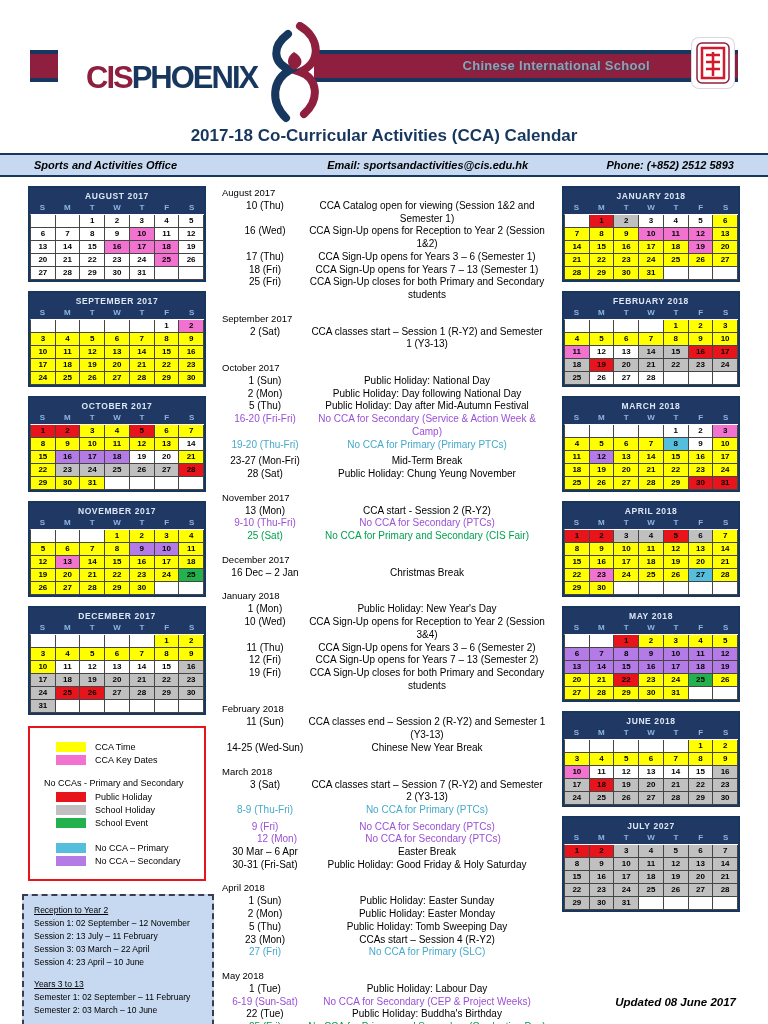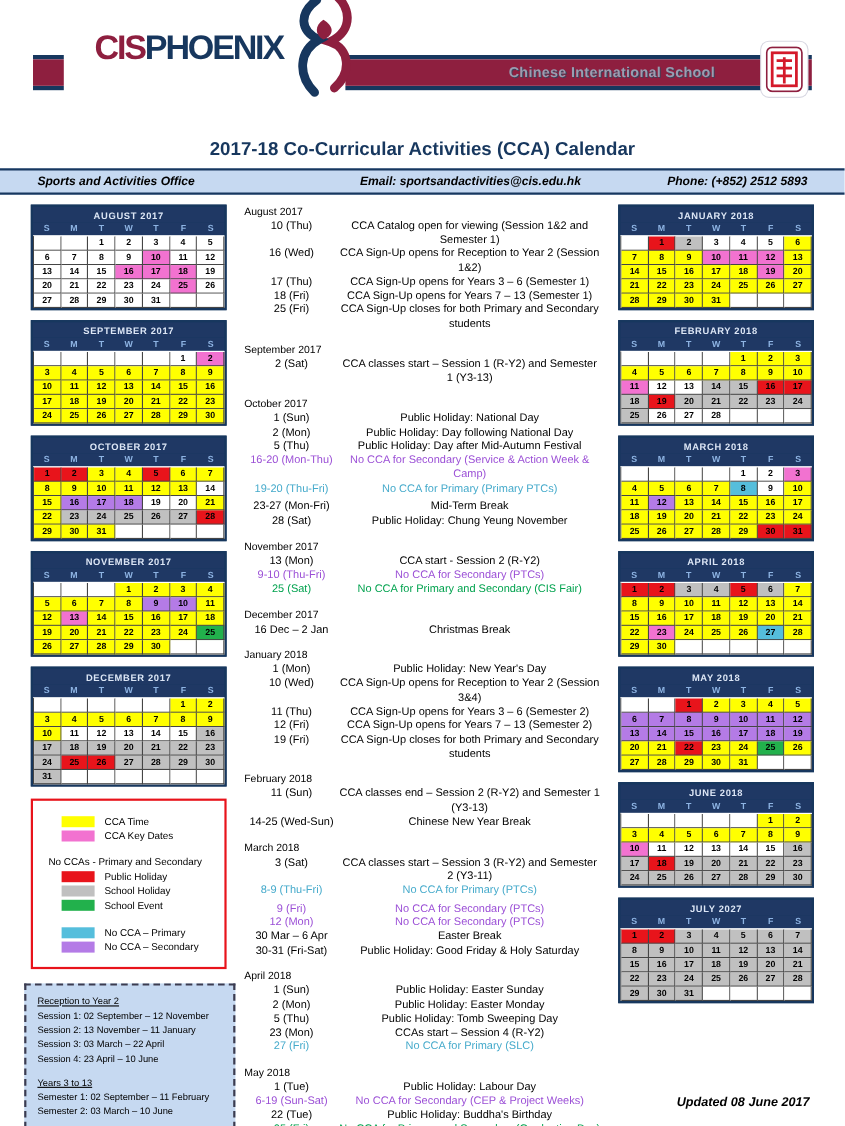--- a/index.html
+++ b/index.html
@@ -9,21 +9,21 @@
   
   .hdr{position:relative;height:104px;padding-top:18px;}
   .band{position:absolute;left:30px;right:30px;top:50px;}
   .stripe{height:4px;background:#17375E;}
   .maroon-band{height:24px;background:#8E1F3F;position:relative;}
   .school-name{position:absolute;right:88px;top:4px;font-size:13px;font-weight:bold;
                color:#9A9DB1;text-shadow:1px 1px 0 #3f4159;letter-spacing:.3px;white-space:nowrap;}
   .crest{position:absolute;right:34px;top:38px;width:42px;height:50px;background:#fff;
          border-radius:7px;display:flex;align-items:center;justify-content:center;
          box-shadow:0 0 0 1px #d8d8e2;z-index:3;}
-  .logo{position:absolute;left:58px;top:4px;width:228px;height:80px;background:#fff;
+  .logo{position:absolute;left:58px;top:38px;width:228px;height:80px;background:#fff;
         display:flex;align-items:center;justify-content:flex-start;padding-left:28px;z-index:2;}
   .logo-text{font-size:31px;font-weight:bold;letter-spacing:-2px;font-stretch:condensed;}
   .logo-cis{color:#8E1F3F;}
   .logo-phx{color:#17375E;}
   .phoenix{position:absolute;right:-18px;top:-16px;}
 
   
   .title{text-align:center;color:#17375E;font-size:17px;font-weight:bold;margin:4px 0 7px;}
   .info{height:20px;background:#C6D9F1;border-top:2px solid #17375E;border-bottom:2px solid #17375E;
         display:flex;align-items:center;font-size:11px;font-weight:bold;font-style:italic;color:#000;}
@@ -407,21 +407,21 @@
             <div class="lg-row">
               <div class="lg-sw" style="background: rgb(180, 123, 230);"></div>
               <div class="lg-label">No CCA – Secondary</div>
             </div>
           </div>
       </div>
 
       <div class="sessions">
           <div class="sess-title">Reception to Year 2</div>
           <div class="sess-line">Session 1:  02 September  – 12 November</div>
-          <div class="sess-line">Session 2: 13 November – 11 January</div>
+          <div class="sess-line">Session 2: 13 July – 11 February</div>
           <div class="sess-line">Session 3: 03 March – 22 April</div>
           <div class="sess-line">Session 4: 23 April – 10 June</div>
           <div class="sess-title">Years 3 to 13</div>
           <div class="sess-line">Semester 1: 02 September – 11 February</div>
           <div class="sess-line">Semester 2: 03 March – 10 June</div>
         </div>
     </div>
 
     <div class="col center">
         <div class="ev-group">
@@ -462,21 +462,21 @@
           </div>
           <div class="ev-row">
             <div class="ev-date" style="color: rgb(0, 0, 0);">2 (Mon)</div>
             <div class="ev-text" style="color: rgb(0, 0, 0);">Public Holiday: Day following National Day</div>
           </div>
           <div class="ev-row">
             <div class="ev-date" style="color: rgb(0, 0, 0);">5 (Thu)</div>
             <div class="ev-text" style="color: rgb(0, 0, 0);">Public Holiday: Day after Mid-Autumn Festival</div>
           </div>
           <div class="ev-row">
-            <div class="ev-date" style="color: rgb(155, 79, 214);">16-20 (Mon-Thu)</div>
+            <div class="ev-date" style="color: rgb(155, 79, 214);">16-20 (Fri-Fri)</div>
             <div class="ev-text" style="color: rgb(155, 79, 214);">No CCA for Secondary (Service &amp; Action Week  &amp; Camp)</div>
           </div>
           <div class="ev-row">
             <div class="ev-date" style="color: rgb(69, 170, 203);">19-20 (Thu-Fri)</div>
             <div class="ev-text" style="color: rgb(69, 170, 203);">No CCA for Primary (Primary PTCs)</div>
           </div>
           <div class="ev-row gap">
             <div class="ev-date" style="color: rgb(0, 0, 0);">23-27 (Mon-Fri)</div>
             <div class="ev-text" style="color: rgb(0, 0, 0);">Mid-Term Break</div>
           </div>
@@ -538,32 +538,32 @@
           </div>
           <div class="ev-row">
             <div class="ev-date" style="color: rgb(0, 0, 0);">14-25 (Wed-Sun)</div>
             <div class="ev-text" style="color: rgb(0, 0, 0);">Chinese New Year Break</div>
           </div>
         </div>
         <div class="ev-group">
           <div class="ev-month">March 2018</div>
           <div class="ev-row">
             <div class="ev-date" style="color: rgb(0, 0, 0);">3 (Sat)</div>
-            <div class="ev-text" style="color: rgb(0, 0, 0);">CCA classes start – Session 3 (R-Y2) and Semester 2 (Y3-11)</div>
+            <div class="ev-text" style="color: rgb(0, 0, 0);">CCA classes start – Session 7 (R-Y2) and Semester 2 (Y3-13)</div>
           </div>
           <div class="ev-row">
             <div class="ev-date" style="color: rgb(69, 170, 203);">8-9 (Thu-Fri)</div>
             <div class="ev-text" style="color: rgb(69, 170, 203);">No CCA for Primary (PTCs)</div>
           </div>
           <div class="ev-row gap">
             <div class="ev-date" style="color: rgb(155, 79, 214);">9 (Fri)</div>
             <div class="ev-text" style="color: rgb(155, 79, 214);">No CCA for Secondary (PTCs)</div>
           </div>
           <div class="ev-row">
-            <div class="ev-date" style="color: rgb(155, 79, 214);">12 (Mon)</div>
+            <div class="ev-date" style="color: rgb(155, 79, 214); margin-left: 12px;">12 (Mon)</div>
             <div class="ev-text" style="color: rgb(155, 79, 214);">No CCA for Secondary (PTCs)</div>
           </div>
           <div class="ev-row">
             <div class="ev-date" style="color: rgb(0, 0, 0);">30 Mar – 6 Apr</div>
             <div class="ev-text" style="color: rgb(0, 0, 0);">Easter Break</div>
           </div>
           <div class="ev-row">
             <div class="ev-date" style="color: rgb(0, 0, 0);">30-31 (Fri-Sat)</div>
             <div class="ev-text" style="color: rgb(0, 0, 0);">Public Holiday: Good Friday &amp; Holy Saturday</div>
           </div>

